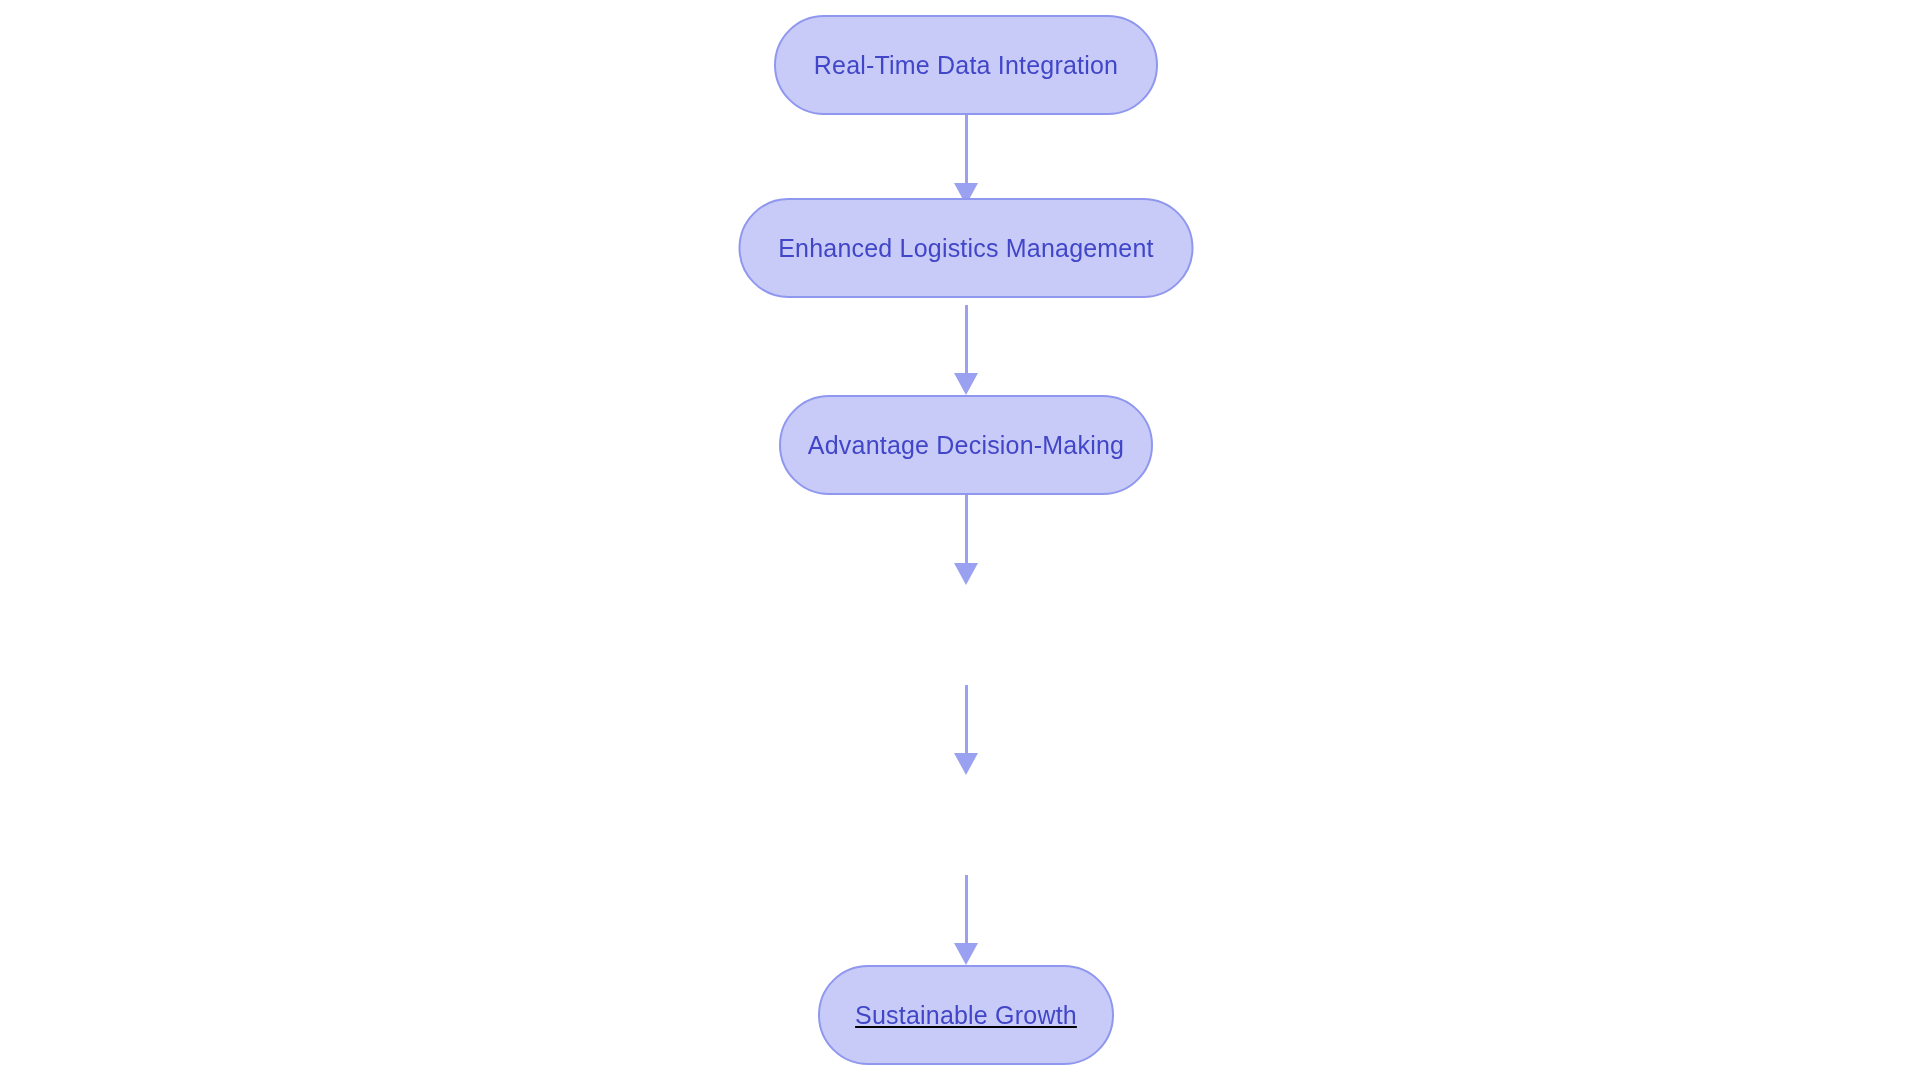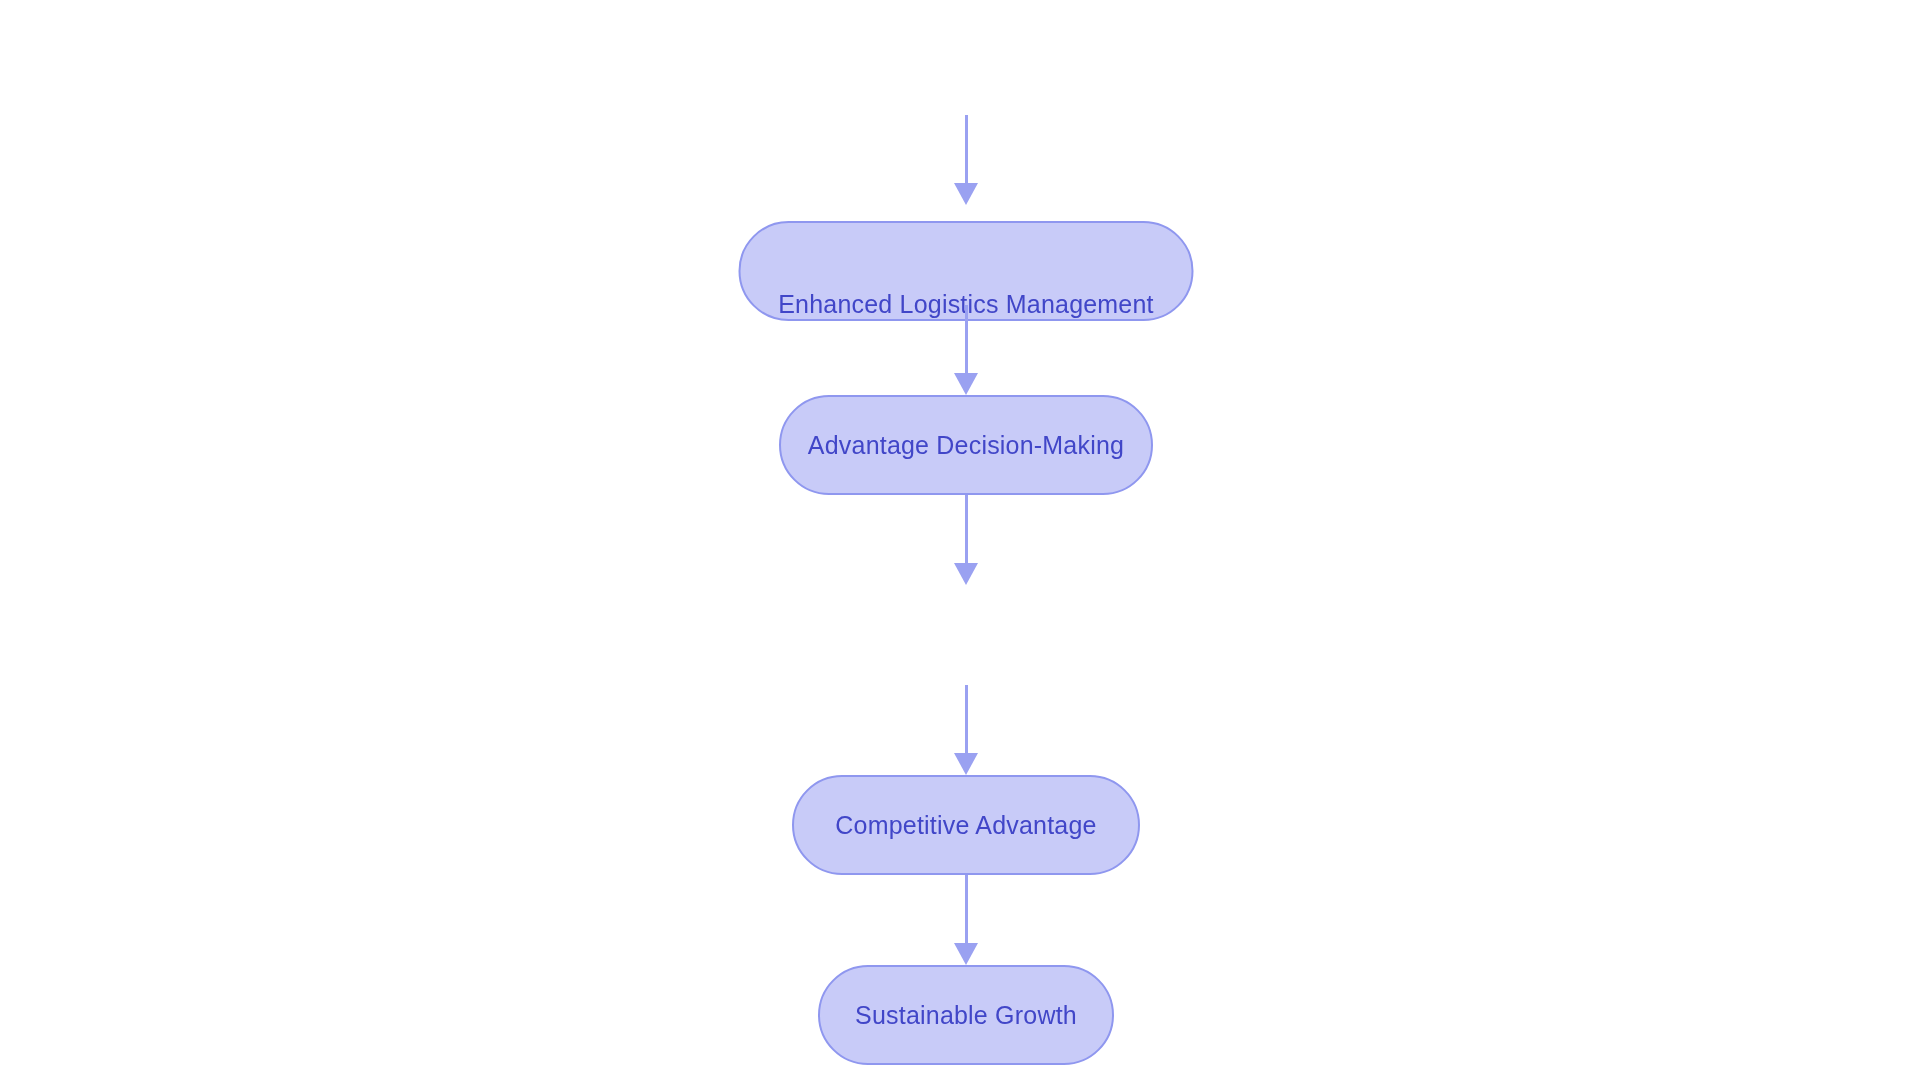--- a/index.html
+++ b/index.html
@@ -30,25 +30,25 @@
     align-items: center;
     justify-content: center;
   }
   .node-label {
     color: #4146c8;
     font-size: 25px;
     letter-spacing: 0.2px;
     white-space: nowrap;
   }
   .n1 { top: 15px;  width: 384px; }
-  .n2 { top: 221px; width: 455px; align-items: flex-end; }
+  .n2 { top: 198px; width: 455px; }
   .n3 { top: 395px; width: 374px; }
   .n4 { top: 585px; width: 440px; }
   .n5 { top: 775px; width: 348px; }
-  .n6 { top: 965px; width: 296px; }
+  .n6 { top: 965px; width: 296px; text-decoration: underline; }
   .arrow {
     position: absolute;
     left: 966px;
     transform: translateX(-50%);
     width: 24px;
     height: 90px;
     display: flex;
     flex-direction: column;
     align-items: center;
   }
@@ -68,20 +68,23 @@
     border-left: 12px solid transparent;
     border-right: 12px solid transparent;
     border-top: 22px solid #9aa1f1;
   }
 </style>
 </head>
 <body>
 
 <div class="canvas">
 
+  <div class="node n1">
+    <span class="node-label">Real-Time Data Integration</span>
+  </div>
 
   <div class="arrow a1">
     <div class="arrow-line"></div>
     <div class="arrow-head"></div>
   </div>
 
   <div class="node n2">
     <span class="node-label">Enhanced Logistics Management</span>
   </div>
 
@@ -98,23 +101,20 @@
     <div class="arrow-line"></div>
     <div class="arrow-head"></div>
   </div>
 
 
   <div class="arrow a4">
     <div class="arrow-line"></div>
     <div class="arrow-head"></div>
   </div>
 
-  <div class="node n5">
-    <span class="node-label">Competitive Advantage</span>
-  </div>
 
   <div class="arrow a5">
     <div class="arrow-line"></div>
     <div class="arrow-head"></div>
   </div>
 
   <div class="node n6">
     <span class="node-label">Sustainable Growth</span>
   </div>
 

